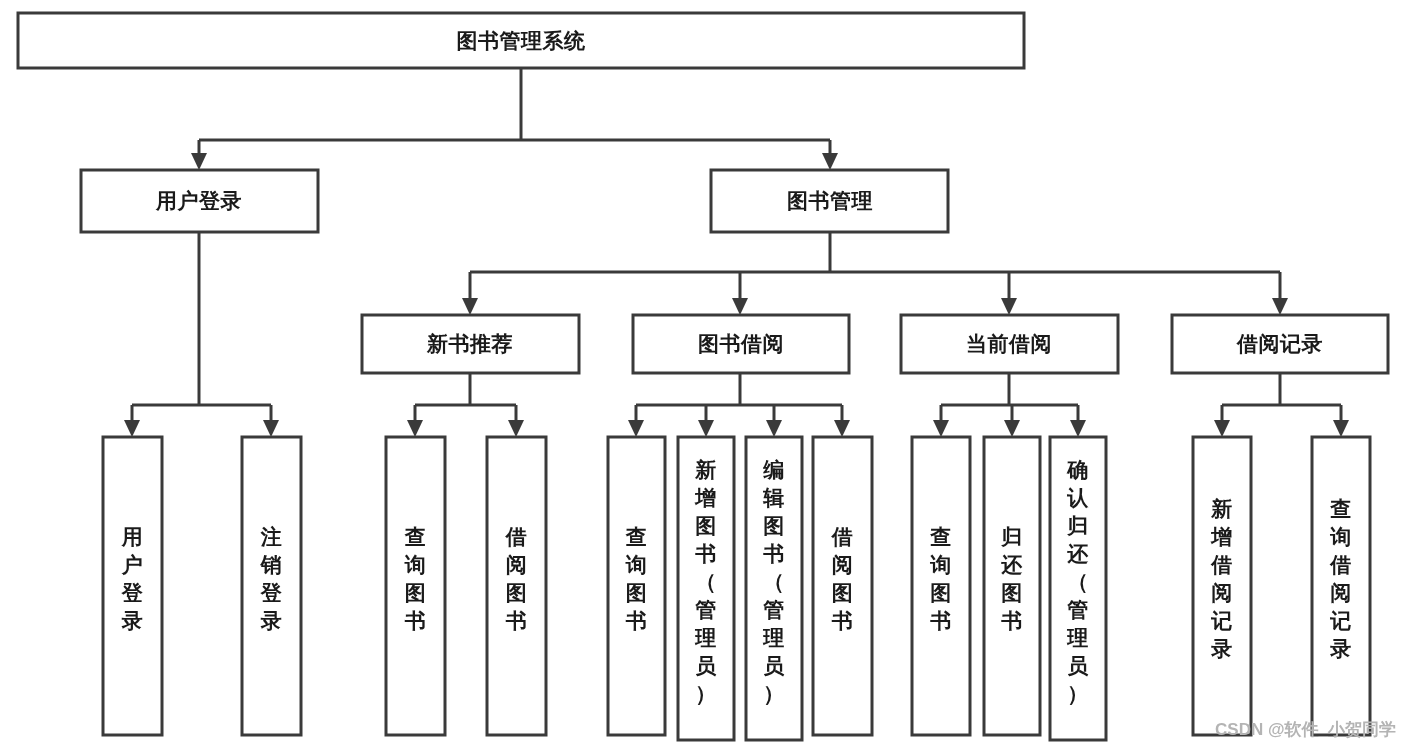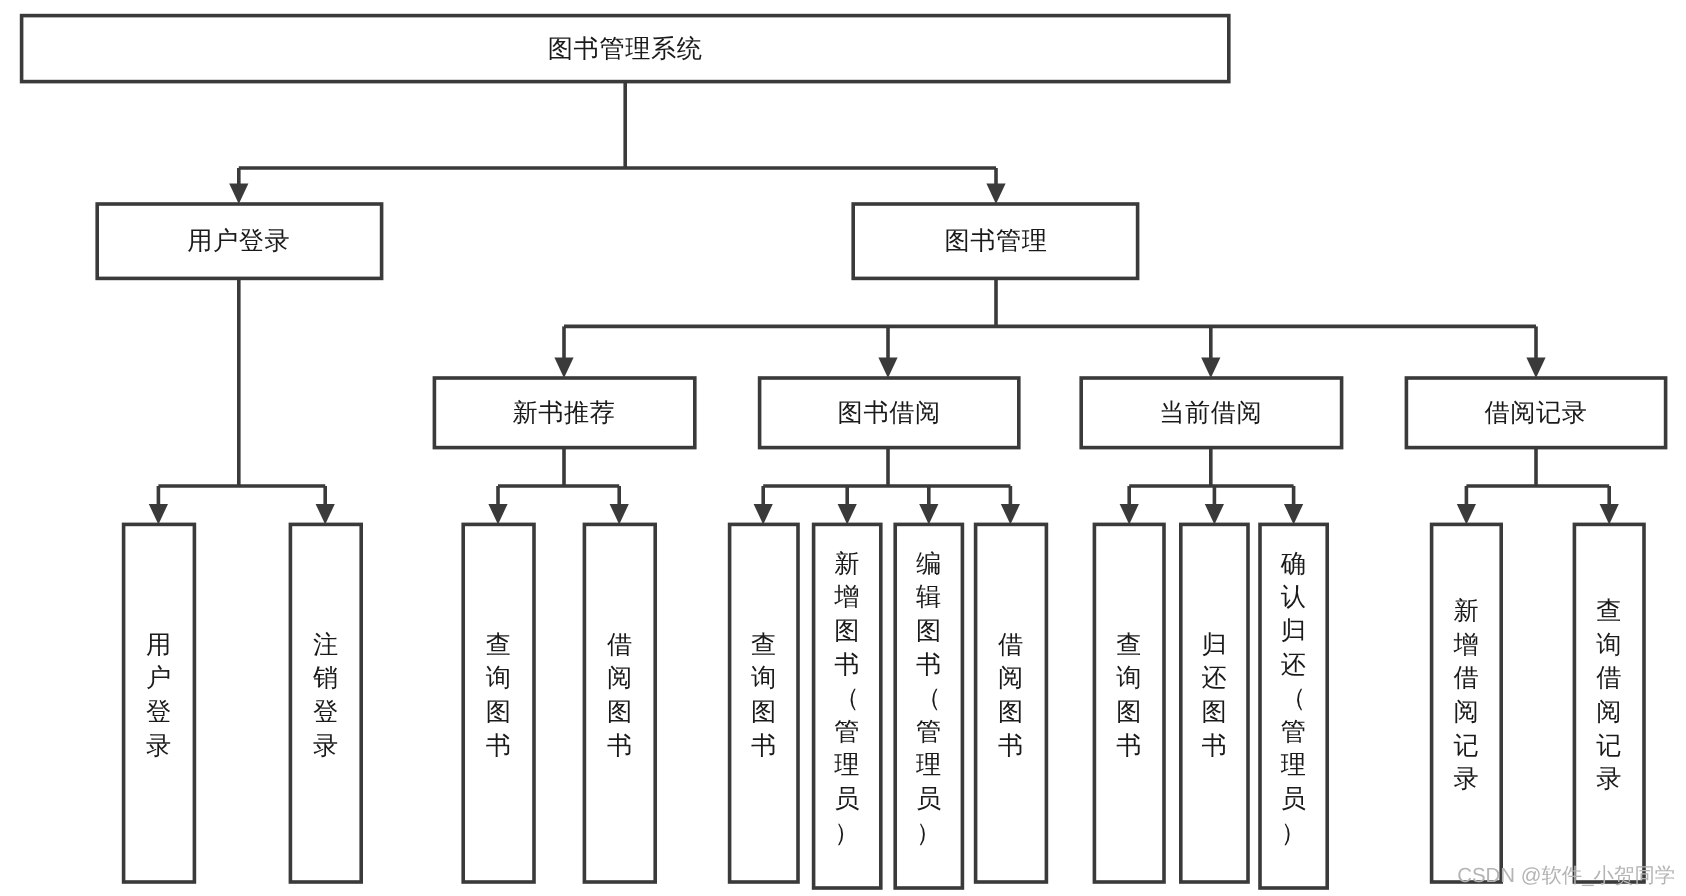--- a/index.html
+++ b/index.html
@@ -13,20 +13,21 @@
     font-family: "Liberation Sans", "DejaVu Sans", sans-serif;
     overflow: hidden;
     position: relative;
   }
   #diagram-root {
     position: absolute;
     left: 0;
     top: 0;
     width: 1405px;
     height: 747px;
+    font-weight: bold;
   }
   svg.flow {
     display: block;
     width: 1405px;
     height: 747px;
   }
   .node-box {
     fill: #ffffff;
     stroke: #3a3a3a;
     stroke-width: 3;

